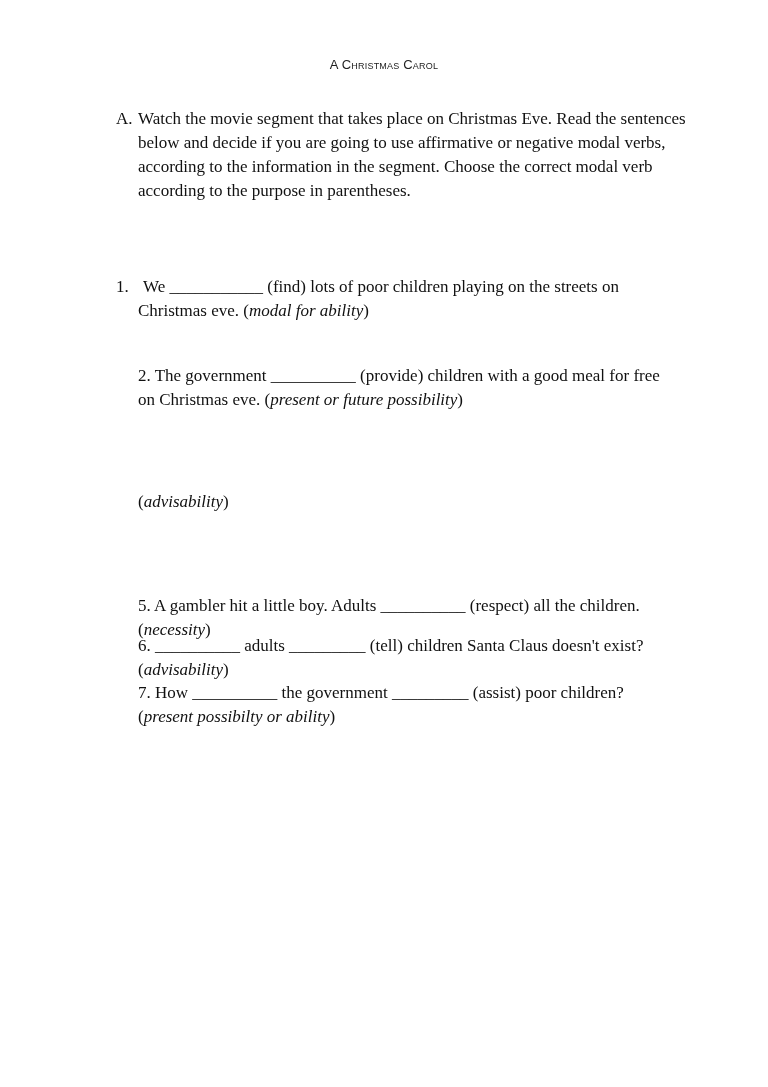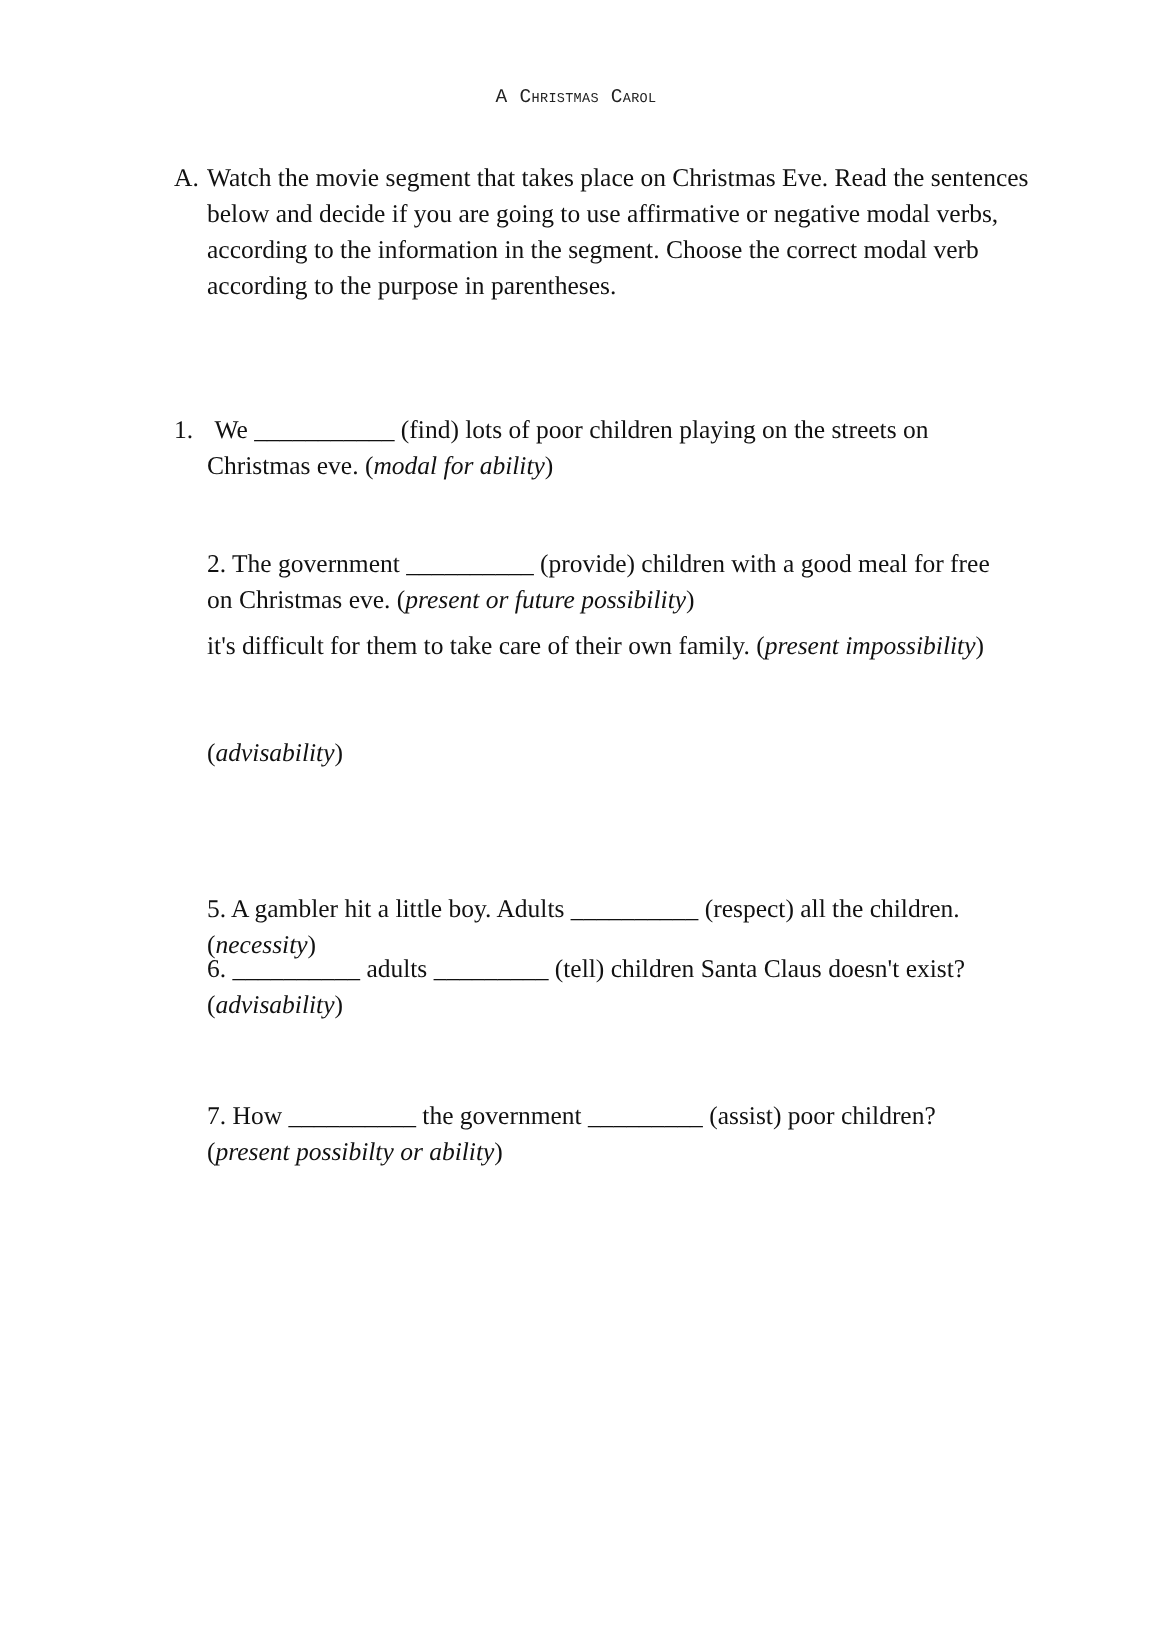--- a/index.html
+++ b/index.html
@@ -4,21 +4,21 @@
   <style>
     html, body { margin: 0; padding: 0; background: #ffffff; }
     body {
       width: 768px; height: 1087px; position: relative; overflow: hidden;
       color: #111111;
       font-family: "Liberation Serif", "DejaVu Serif", serif;
     }
     .title-block {
       position: absolute; top: 56px; left: 0; width: 768px;
       text-align: center;
-      font-family: Liberation Mono, monospace;
+      font-family: Liberation Sans, sans-serif;
       font-size: 13px; line-height: 18px; color: #222;
       font-variant: small-caps; letter-spacing: 0.2px;
     }
     .title-block div { font-variant: small-caps; }
     .instr {
       position: absolute; top: 107px; left: 116px; width: 590px;
       font-size: 17px; line-height: 24px;
     }
     .instr .lbl { position: absolute; left: 0; top: 0; }
     .instr .txt { margin-left: 22px; }
@@ -49,33 +49,32 @@
   <div class="body">We ___________ (find) lots of poor children playing on the streets on</div>
   <div class="body2"><span>Christmas eve. (</span><em>modal for ability</em><span>)</span></div>
 </div>
 
 <div class="q" style="top:364px;">
   <div>2. The government __________ (provide) children with a good meal for free</div>
   <div><span>on Christmas eve. (</span><em>present or future possibility</em><span>)</span></div>
 </div>
 
 <div class="q" style="top:419px;">
-  <div><span>it's difficult for them to take care of their own family. (</span><em>present impossibility</em><span>)</span></div>
 </div>
 
 <div class="q" style="top:490px;">
   <div><span>(</span><em>advisability</em><span>)</span></div>
 </div>
 
 <div class="q" style="top:594px;">
   <div>5. A gambler hit a little boy. Adults __________ (respect) all the children.</div>
   <div><span>(</span><em>necessity</em><span>)</span></div>
 </div>
 
 <div class="q" style="top:634px;">
   <div>6. __________ adults _________ (tell) children Santa Claus doesn't exist?</div>
   <div><span>(</span><em>advisability</em><span>)</span></div>
 </div>
 
-<div class="q" style="top:732px;">
+<div class="q" style="top:681px;">
   <div>7. How __________ the government _________ (assist) poor children?</div>
   <div><span>(</span><em>present possibilty or ability</em><span>)</span></div>
 </div>
 
 </body></html>

